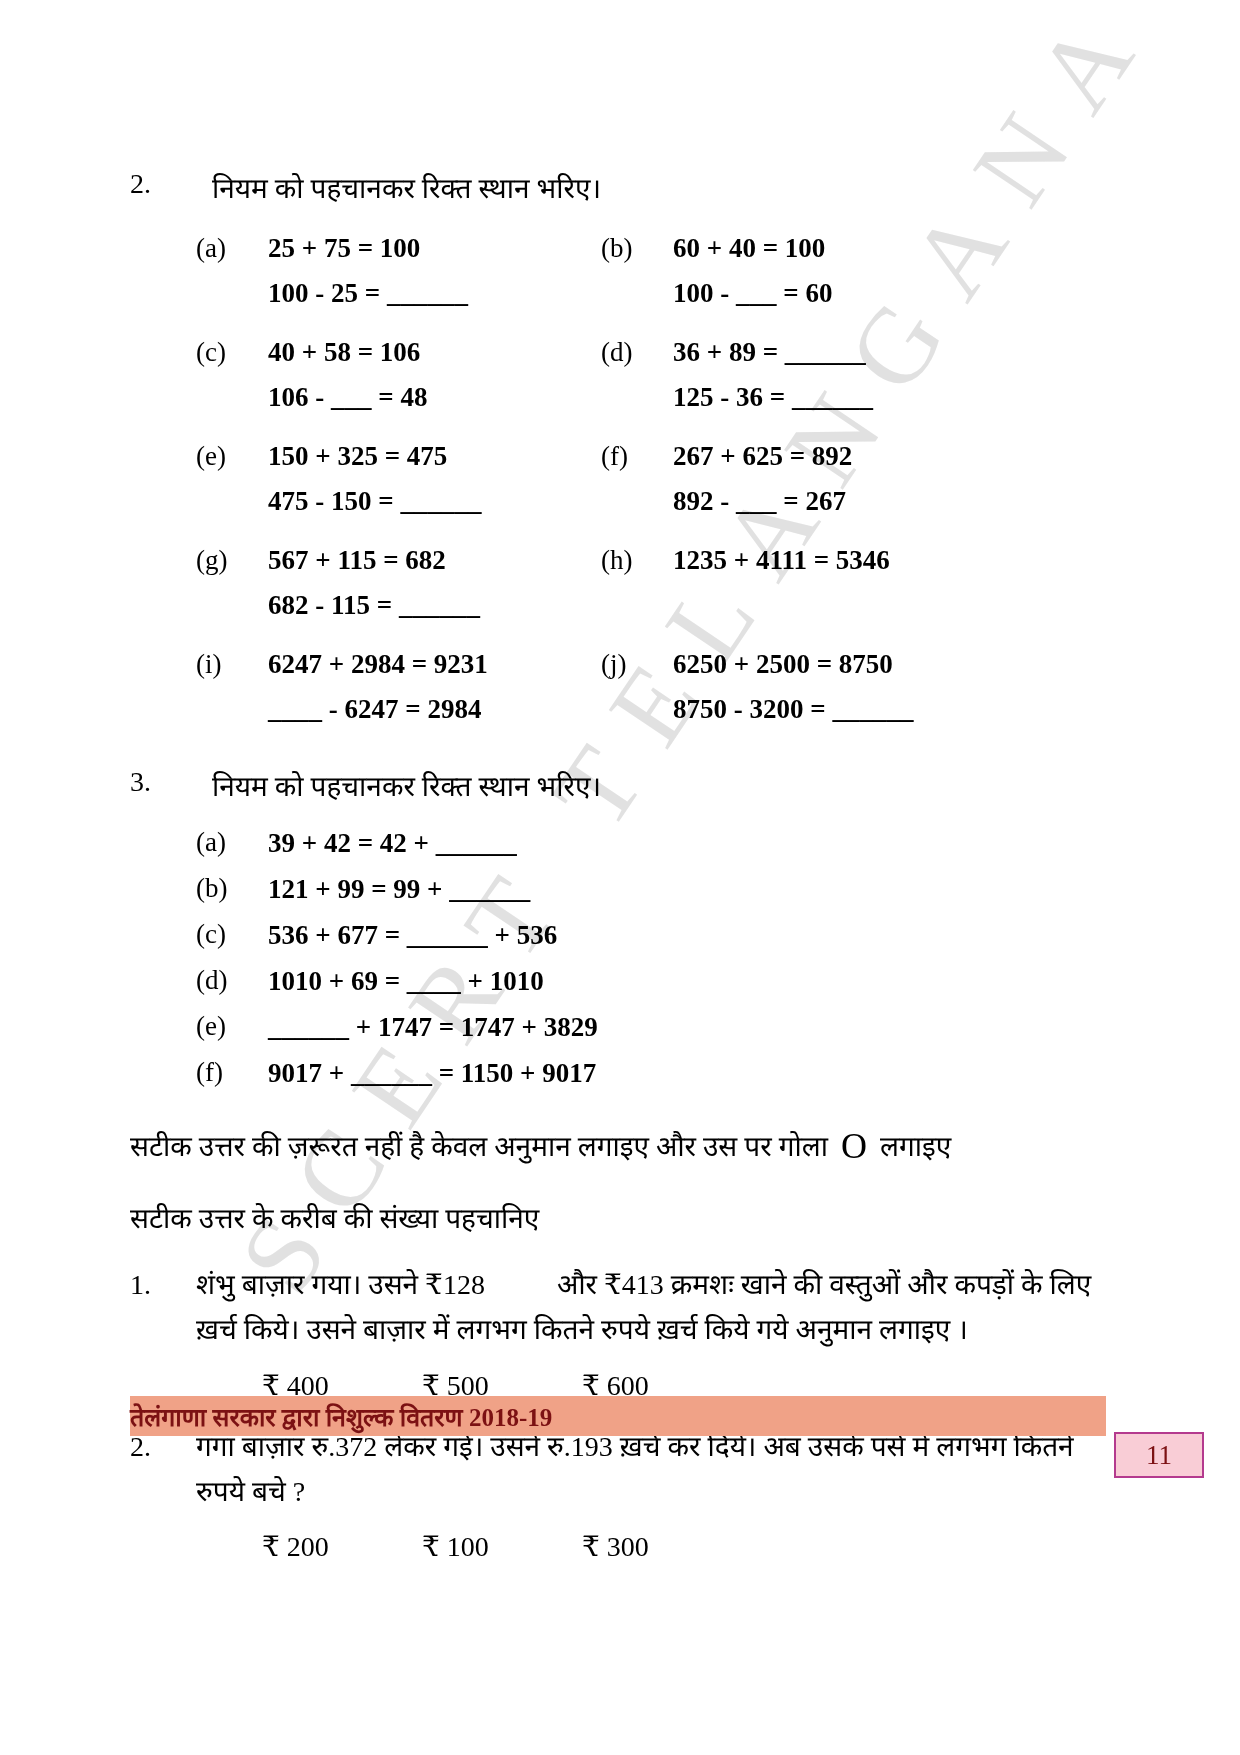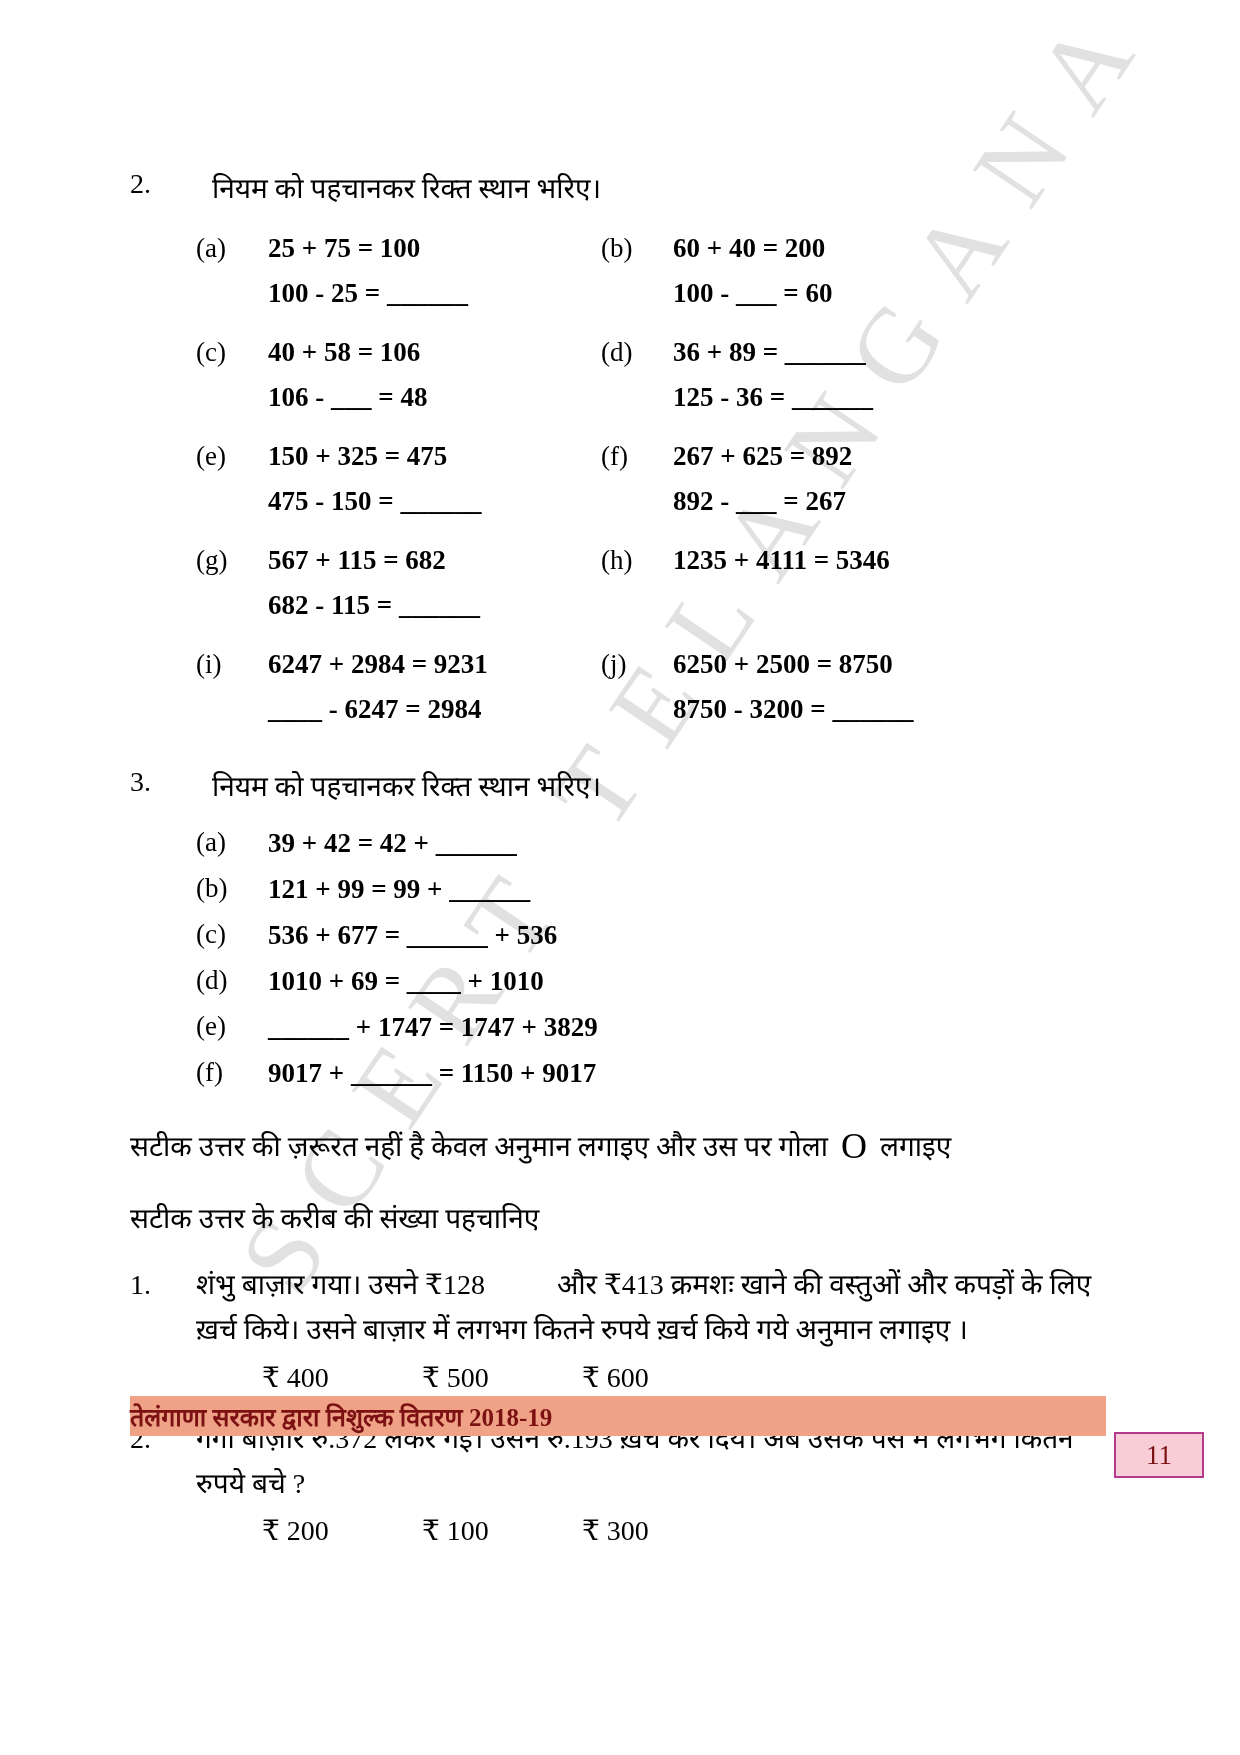--- a/index.html
+++ b/index.html
@@ -34,21 +34,21 @@
   .q3-item { display:flex; }
   .q3-item .eq { line-height:46px; }
 
   .est-line { margin:30px 120px 0 130px; font-size:28px; line-height:1.5; }
   .circle-mark { font-size:36px; line-height:1; vertical-align:-2px; padding:0 6px; }
 
   .problem { display:flex; margin:22px 0 0 130px; }
   .prob-num { width:66px; font-size:28px; line-height:1.62; }
   .prob-text { width:914px; font-size:28px; line-height:1.62; }
   .gap-spacer { display:inline-block; width:72px; }
-  .options { display:flex; margin:8px 0 0 262px; font-size:28px; }
+  .options { display:flex; margin:16px 0 0 262px; font-size:28px; }
   .options .opt { width:160px; }
 
   .footer-bar {
     position:absolute; left:130px; top:1396px; width:976px; height:40px;
     display:flex; align-items:center; 
     font-size:25px; font-weight:bold;
   }
   .page-box {
     position:absolute; left:1114px; top:1392px; width:90px; height:46px;
     display:flex; align-items:center; justify-content:center;
@@ -75,21 +75,21 @@
         <div class="q2-cell left">
           <div class="item-label">(a)</div>
           <div>
             <div class="eq">25 + 75 = 100</div>
             <div class="eq">100 - 25 = ______</div>
           </div>
         </div>
         <div class="q2-cell">
           <div class="item-label">(b)</div>
           <div>
-            <div class="eq">60 + 40 = 200</div>
+            <div class="eq">60 + 40 = 100</div>
             <div class="eq">100 - ___ = 60</div>
           </div>
         </div>
       </div>
 
       <div class="q2-row">
         <div class="q2-cell left">
           <div class="item-label">(c)</div>
           <div>
             <div class="eq">40 + 58 = 106</div>

